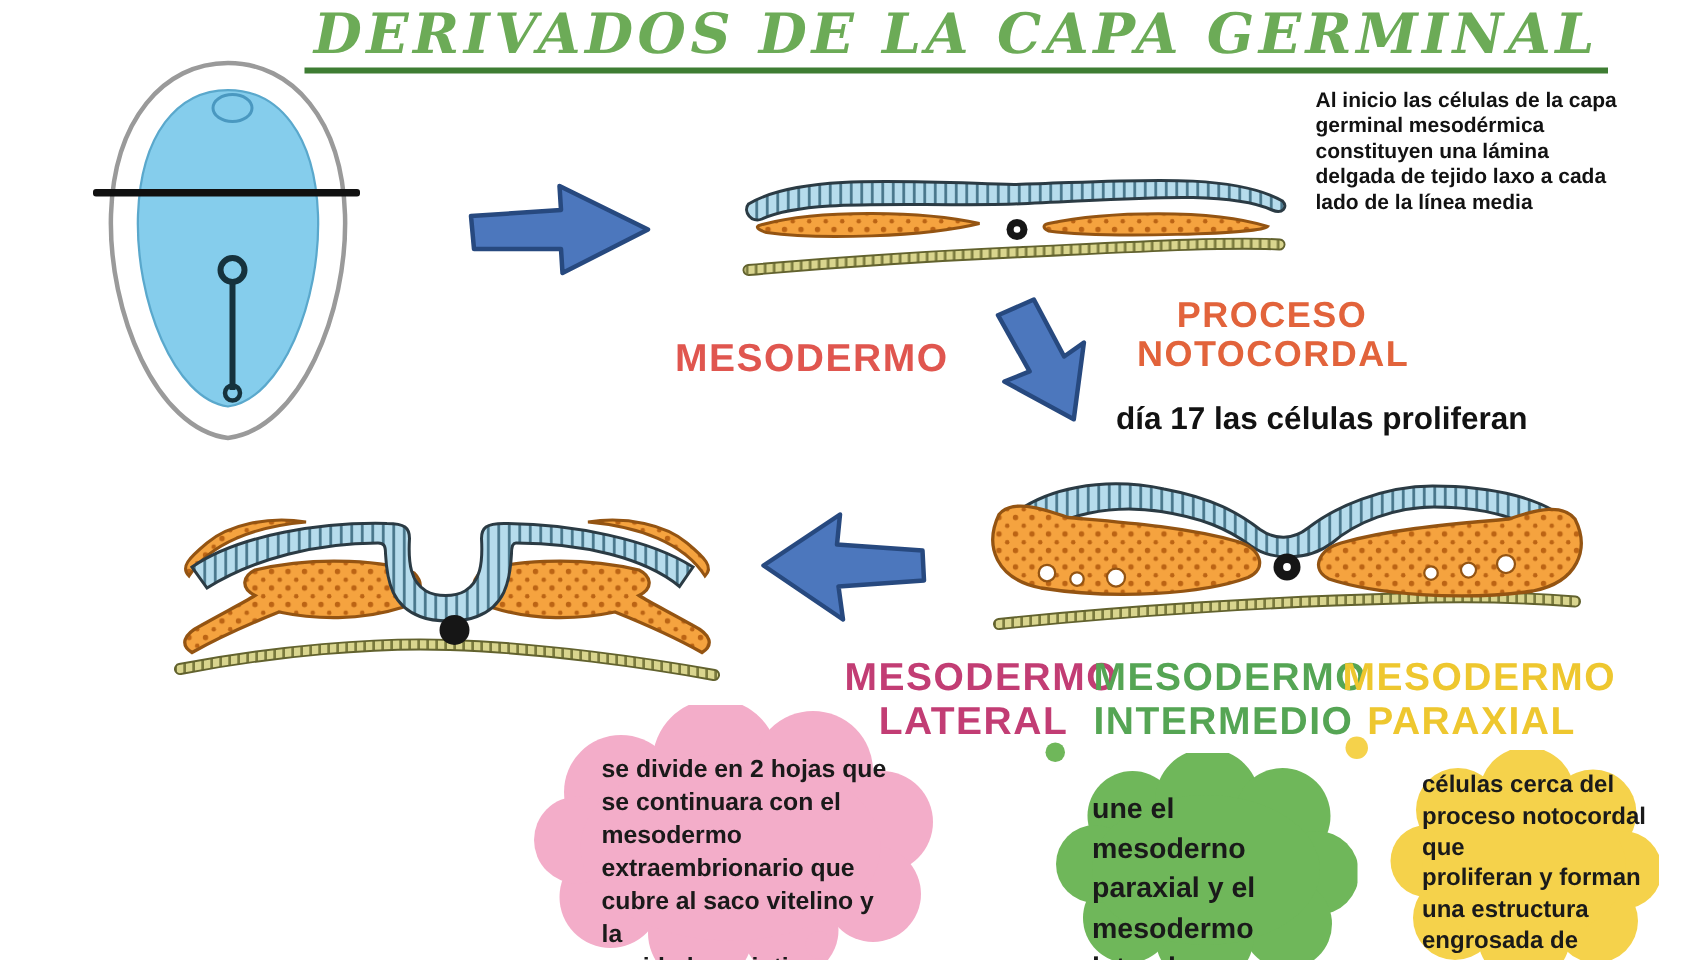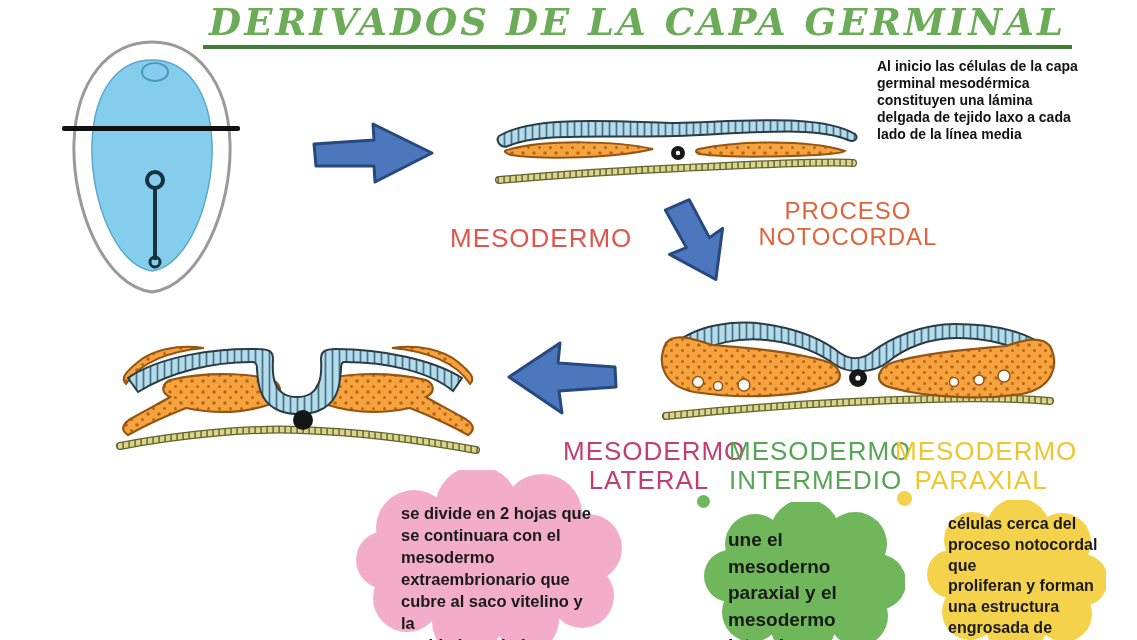--- a/index.html
+++ b/index.html
@@ -12,21 +12,21 @@
   #title{left:185px;top:4px;width:905px;text-align:center;
          font-family:"DejaVu Serif",serif;font-style:italic;font-weight:bold;
          color:var(--title-green);line-height:1.0;}
   #title .tline{display:inline-block;font-size:37px;letter-spacing:3px;
          border-bottom:4px solid var(--underline-green);padding:0 6px 4px 6px;margin-bottom:6px;}
 
   
   #intro{left:877px;top:58px;width:255px;font-size:14px;font-weight:bold;color:#121212;line-height:1.22;}
 
   
-  .cap{font-weight:normal;letter-spacing:1px;line-height:1.1;}
+  .cap{font-weight:bold;letter-spacing:1px;line-height:1.1;}
   #lbl-mesodermo{left:450px;top:224px;width:185px;font-size:26px;color:var(--mesodermo-red);}
   #lbl-notocordal{left:758px;top:198px;width:180px;font-size:24px;color:var(--notocordal-orange);text-align:center;}
   #lbl-dia17{left:744px;top:268px;width:300px;font-size:21px;font-weight:bold;color:#121212;}
   #lbl-lateral{left:563px;top:437px;width:172px;font-size:26px;color:var(--lateral-magenta);text-align:center;}
   #lbl-intermedio{left:729px;top:437px;width:172px;font-size:26px;color:var(--intermedio-green);text-align:center;}
   #lbl-paraxial{left:895px;top:437px;width:172px;font-size:26px;color:var(--paraxial-yellow);text-align:center;}
 
   
   .bubble-text{font-weight:bold;color:#1a1a1a;}
   #pink-text{left:401px;top:503px;width:190px;font-size:16.5px;line-height:1.33;}
@@ -103,20 +103,21 @@
 
   <div class="abs cap pre" id="lbl-notocordal">PROCESO
 NOTOCORDAL</div>
 
   <div class="abs pre" id="intro">Al inicio las células de la capa
 germinal mesodérmica
 constituyen una lámina
 delgada de tejido laxo a cada
 lado de la línea media</div>
 
+  <div class="abs" id="lbl-dia17">día 17 las células proliferan</div>
 
   <svg class="abs" style="left:652px;top:298px" width="412" height="132" viewBox="0 0 412 132">
     <path d="M14,118 C100,109 200,103 280,101 C330,99 372,101 398,103" fill="none" stroke="#62622e" stroke-width="8" stroke-linecap="round"></path>
     <path d="M14,118 C100,109 200,103 280,101 C330,99 372,101 398,103" fill="none" stroke="url(#beads)" stroke-width="5.5" stroke-linecap="round"></path>
     <path d="M18,50 C42,26 86,20 124,28 C156,34 174,44 188,55 C198,62 210,62 220,54 C238,40 270,26 303,26 C345,26 378,35 394,50 L382,62 C360,44 330,40 304,40 C278,40 252,50 236,64 C220,76 196,76 182,66 C166,54 148,47 122,43 C90,38 56,44 30,64 Z" fill="url(#hatch)" stroke="#2b3b44" stroke-width="2"></path>
     <path d="M14,45 C4,66 12,88 42,94 C92,102 150,98 180,87 C193,81 189,68 173,63 C138,53 94,50 60,47 C40,40 22,35 14,45 Z" fill="url(#dots)" stroke="#945412" stroke-width="2.2"></path>
     <circle cx="46" cy="84" r="5.5" fill="#fff" stroke="#945412" stroke-width="1.5"></circle>
     <circle cx="66" cy="88" r="4.5" fill="#fff" stroke="#945412" stroke-width="1.5"></circle>
     <circle cx="92" cy="87" r="6" fill="#fff" stroke="#945412" stroke-width="1.5"></circle>
     <path d="M398,48 C408,68 400,90 370,96 C322,103 264,98 234,88 C222,82 226,69 242,64 C277,54 322,51 354,48 C374,41 390,38 398,48 Z" fill="url(#dots)" stroke="#945412" stroke-width="2.2"></path>

